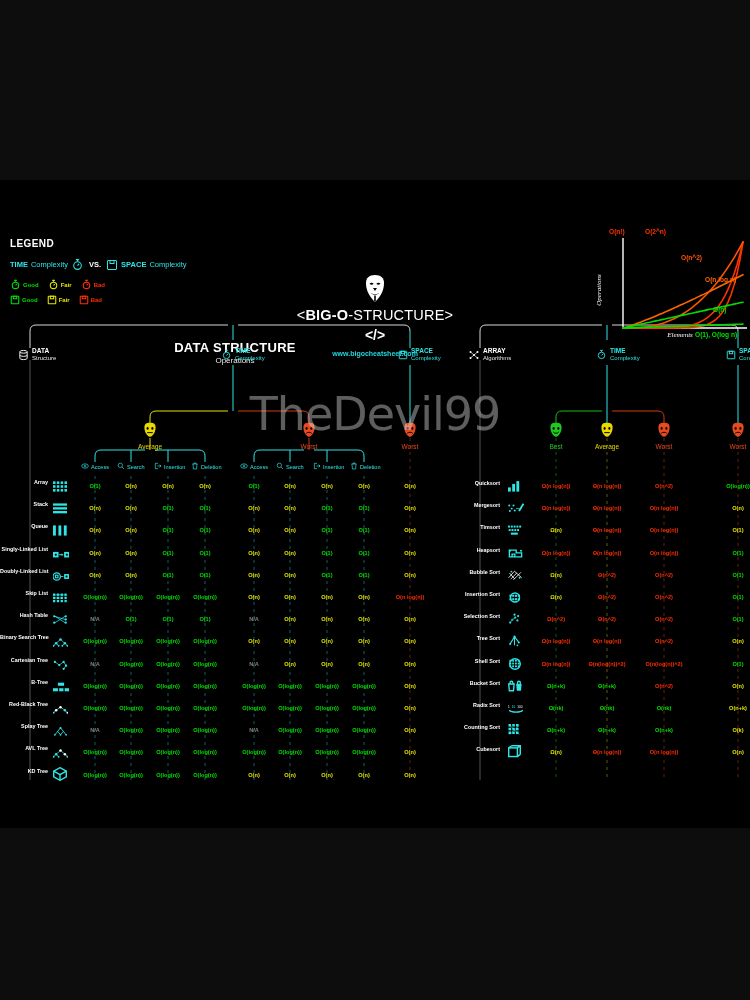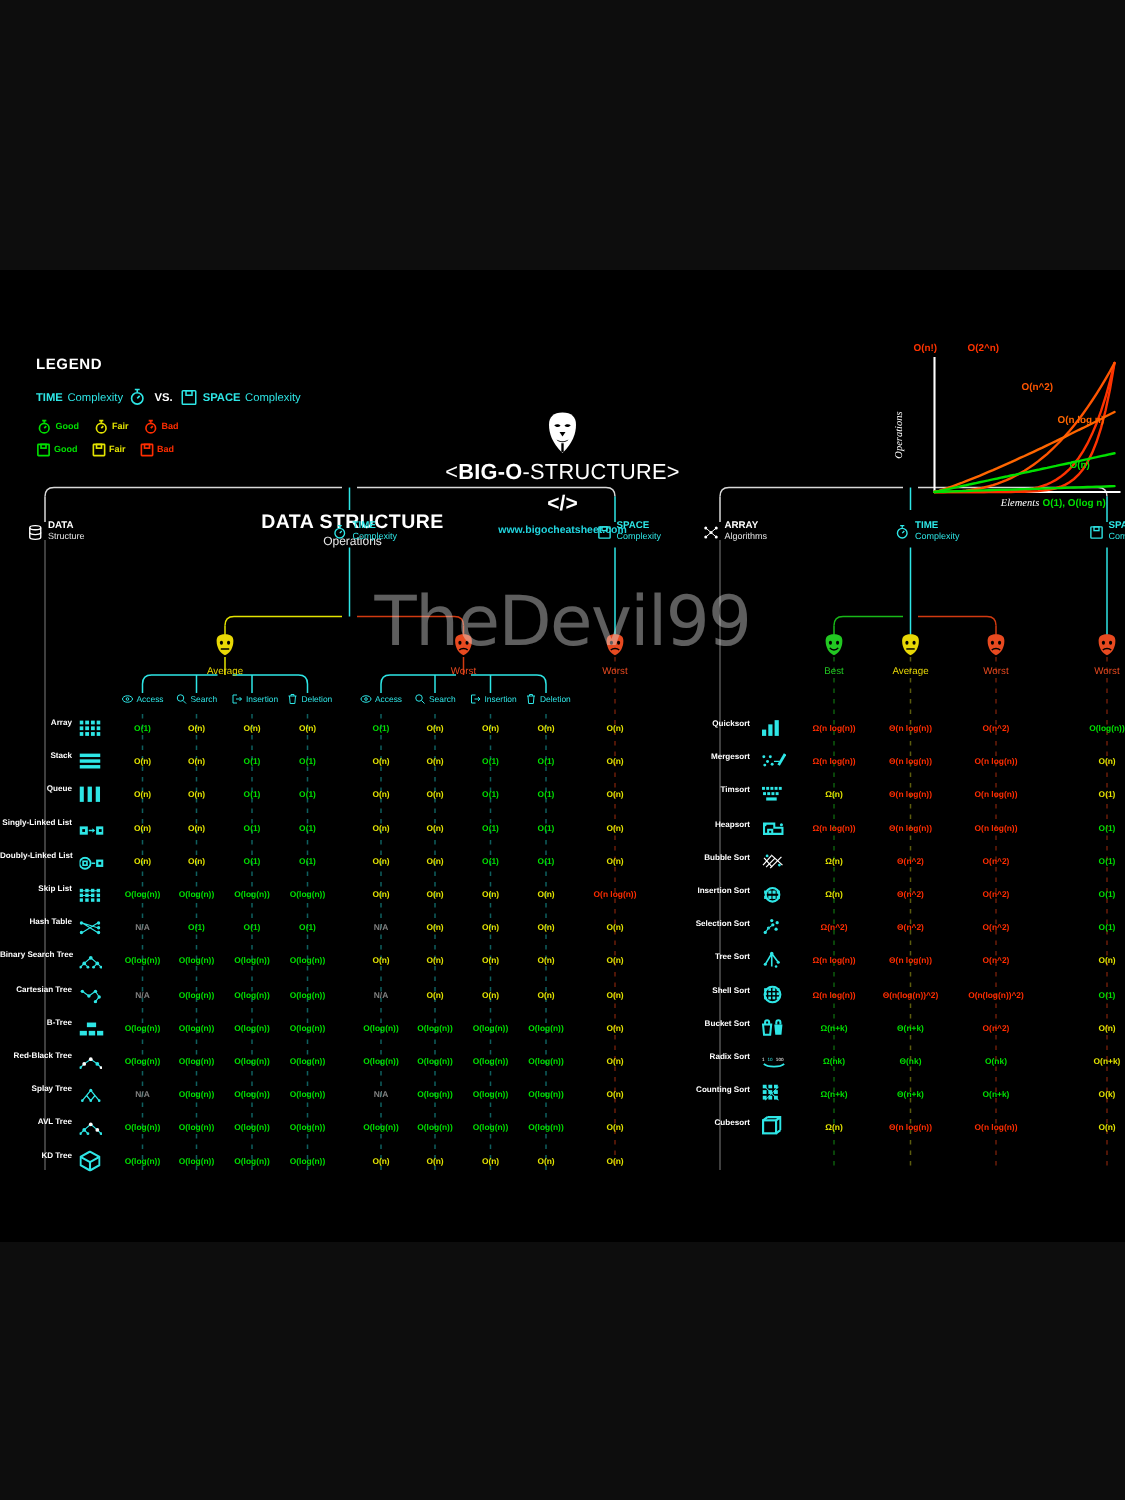--- a/index.html
+++ b/index.html
@@ -7,21 +7,21 @@
   body {
     width:750px; height:1000px; position:relative; overflow:hidden;
     font-family:"Liberation Sans", sans-serif;
   }
   #poster {
     position:absolute; left:0; top:180px; width:750px; height:648px;
     background:#000; overflow:hidden;
   }
 
   
-  #legend { position:absolute; left:24px; top:58px; width:240px; }
+  #legend { position:absolute; left:10px; top:58px; width:240px; }
   .legend-title { color:#fff; font-size:10px; font-weight:bold; letter-spacing:.4px; }
   .legend-row1 { margin-top:9px; display:flex; align-items:center; gap:3px; white-space:nowrap; }
   .lg-strong { color:#2ee6e6; font-size:7.5px; font-weight:bold; }
   .lg-light  { color:#2ee6e6; font-size:7.5px; }
   .lg-vs { color:#fff; font-size:7.5px; font-weight:bold; margin:0 2px; }
   .legend-key { margin-top:8px; display:flex; gap:9px; align-items:center; }
   .legend-key + .legend-key { margin-top:5px; }
   .kcell { display:flex; align-items:center; gap:2px; }
   .kcell span { font-size:6px; font-weight:bold; }
   .ico { display:inline-block; line-height:0; }

